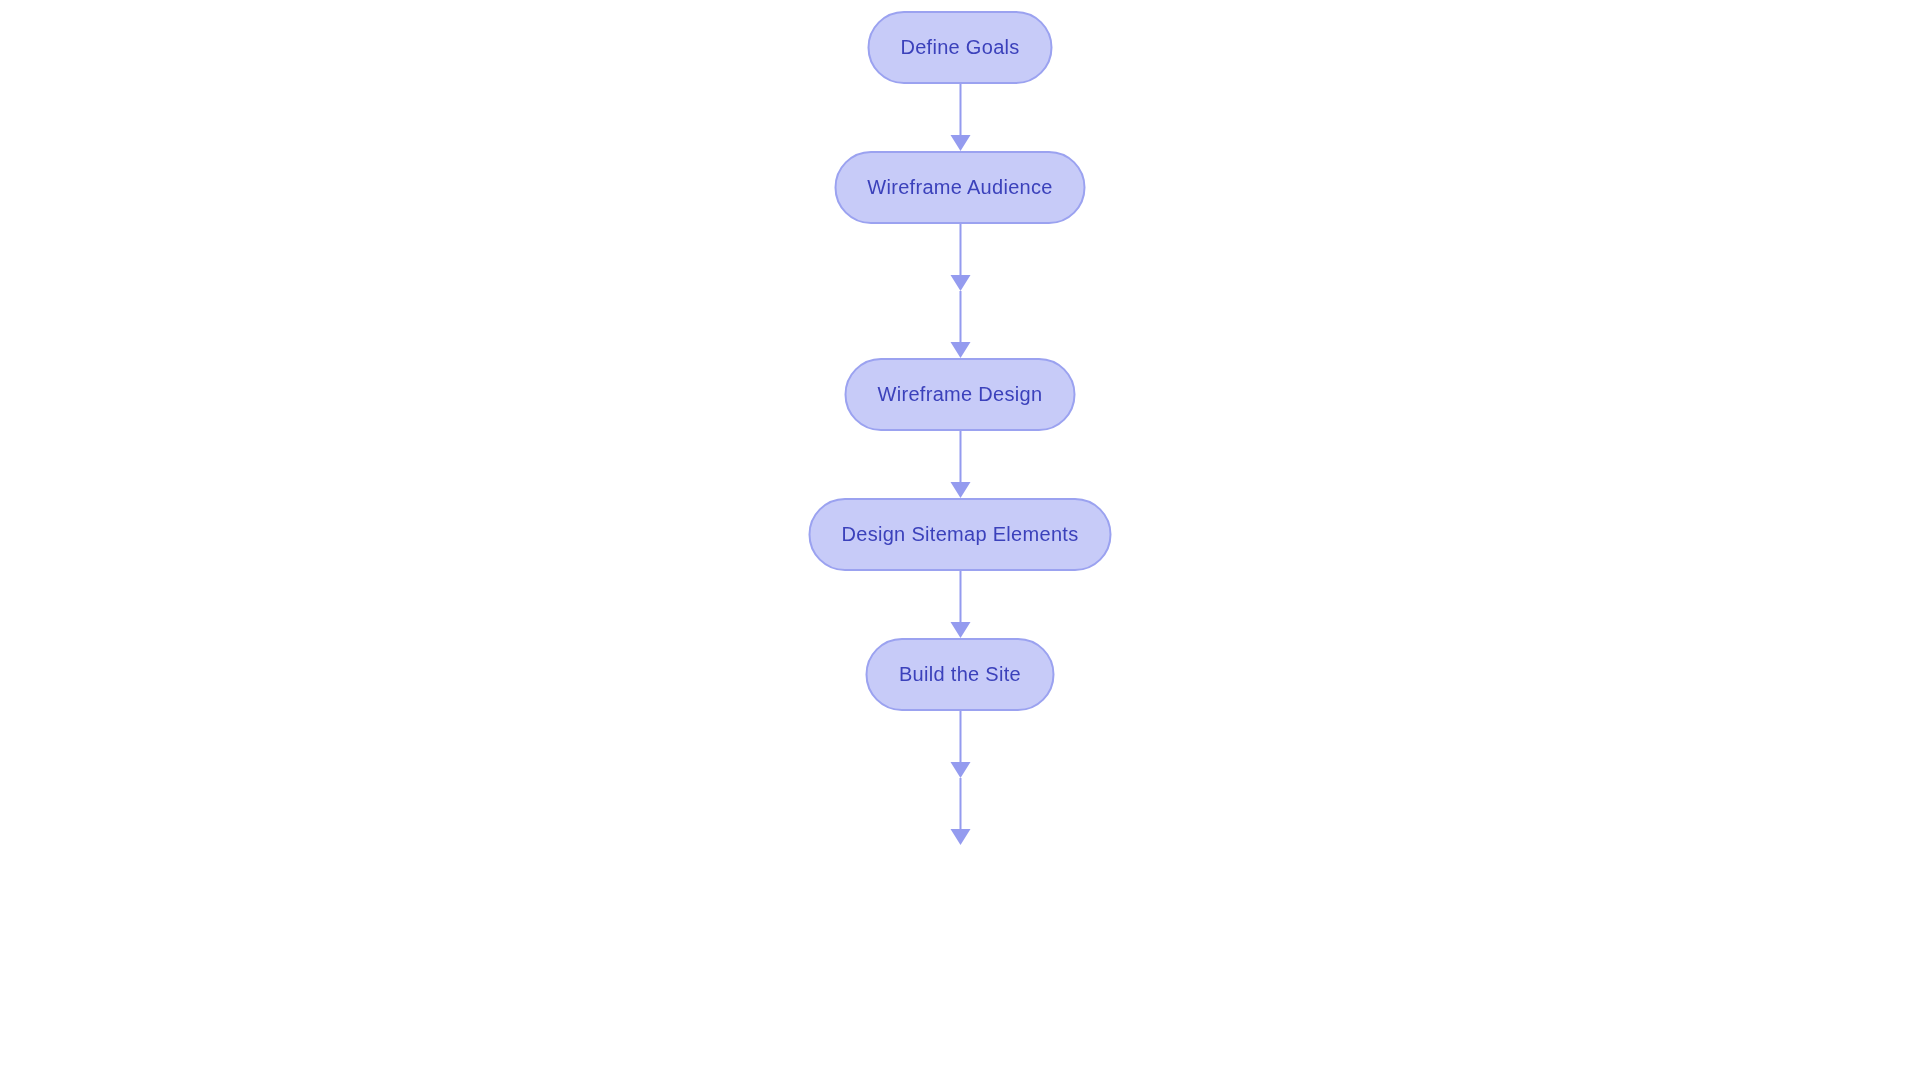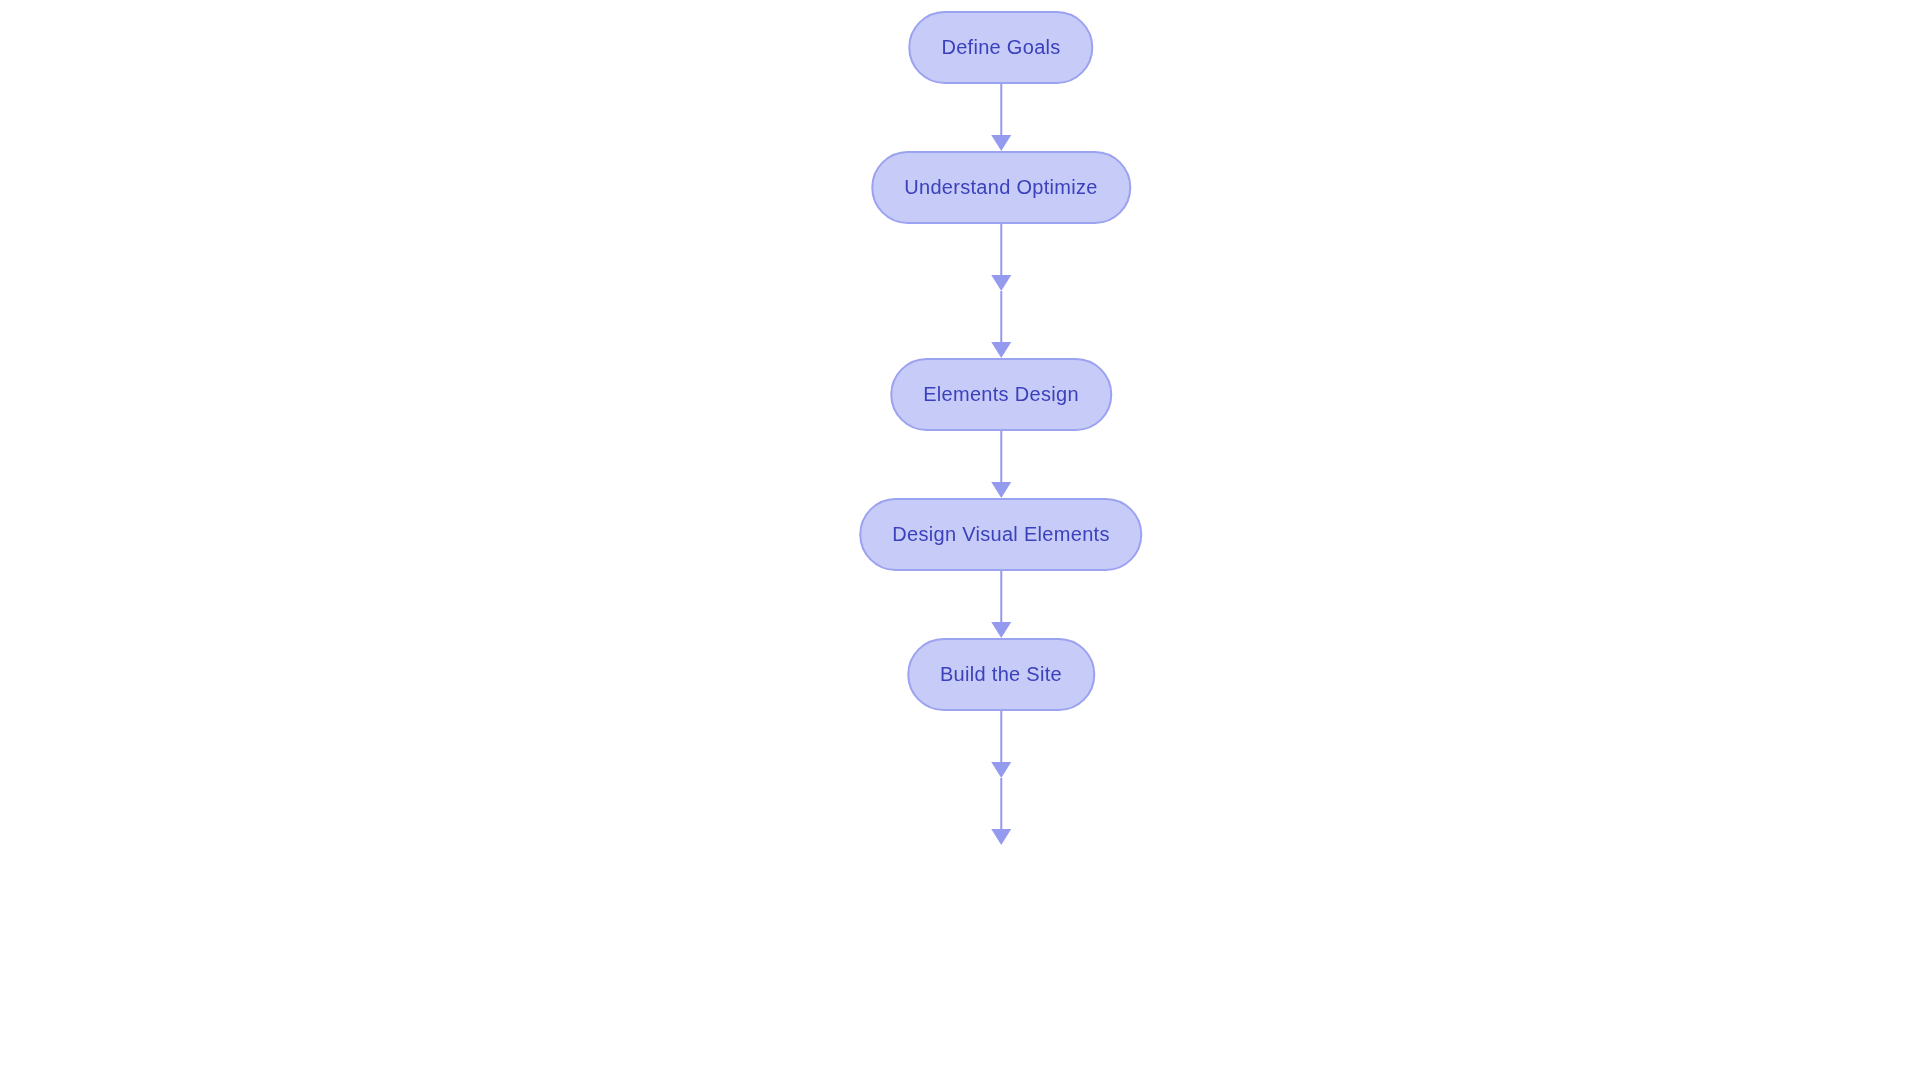--- a/index.html
+++ b/index.html
@@ -10,21 +10,21 @@
   #canvas {
     position: relative;
     width: 1920px;
     height: 1083px;
     background: #ffffff;
     overflow: hidden;
     font-family: "Liberation Sans", sans-serif;
   }
   #flow-column {
     position: absolute;
-    left: 1001px;
+    left: 960px;
     top: 11px;
     transform: translateX(-50%);
     display: flex;
     flex-direction: column;
     align-items: center;
   }
   .flow-node {
     box-sizing: border-box;
     height: 73px;
     padding: 0 31px;
@@ -69,45 +69,45 @@
     <div class="flow-node">
       <span>Define Goals</span>
     </div>
 
     <div class="flow-connector">
       <div class="line"></div>
       <div class="arrowhead"></div>
     </div>
 
     <div class="flow-node">
-      <span>Understand Optimize</span>
+      <span>Wireframe Audience</span>
     </div>
 
     <div class="flow-connector">
       <div class="line"></div>
       <div class="arrowhead"></div>
     </div>
 
 
     <div class="flow-connector">
       <div class="line"></div>
       <div class="arrowhead"></div>
     </div>
 
     <div class="flow-node">
-      <span>Elements Design</span>
+      <span>Wireframe Design</span>
     </div>
 
     <div class="flow-connector">
       <div class="line"></div>
       <div class="arrowhead"></div>
     </div>
 
     <div class="flow-node">
-      <span>Design Visual Elements</span>
+      <span>Design Sitemap Elements</span>
     </div>
 
     <div class="flow-connector">
       <div class="line"></div>
       <div class="arrowhead"></div>
     </div>
 
     <div class="flow-node">
       <span>Build the Site</span>
     </div>

